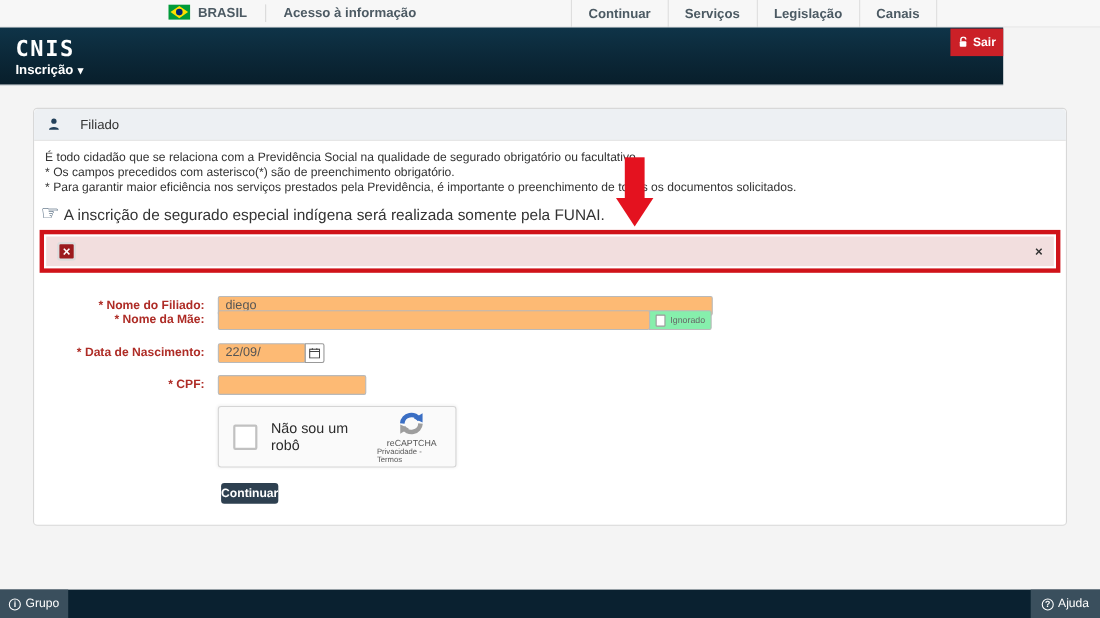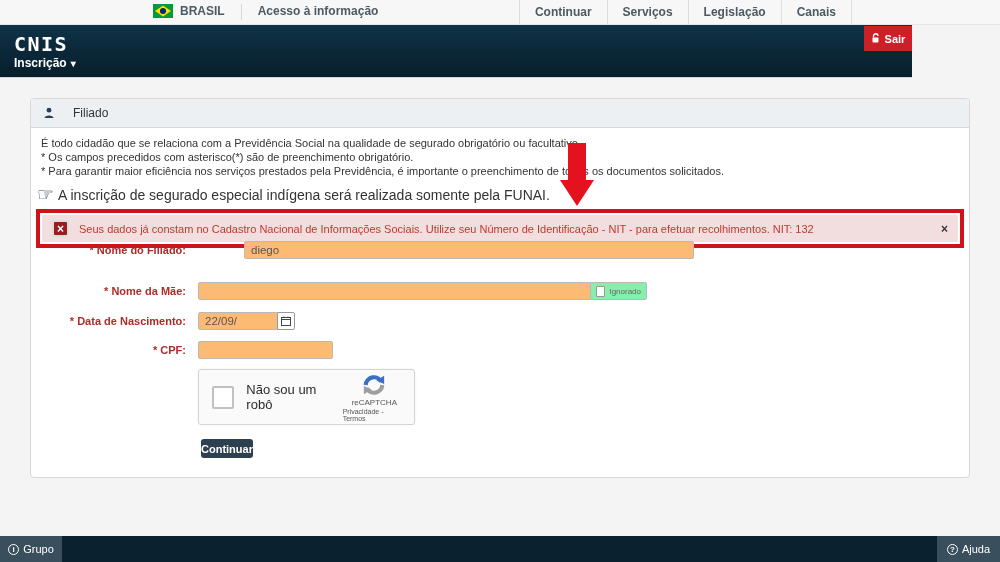--- a/index.html
+++ b/index.html
@@ -43,21 +43,21 @@
 
   
   .annot-arrow { position:absolute; left:560px; top:143px; width:34px; height:63px; z-index:10; pointer-events:none; }
   .annot-arrow .shaft { position:absolute; left:8px; top:0; width:18px; height:37px; background:#e4121f; }
   .annot-arrow .head { position:absolute; left:0; top:37px; width:0; height:0; border-left:17px solid transparent; border-right:17px solid transparent; border-top:26px solid #e4121f; }
 
   
   .form-row { position:absolute; left:0; display:flex; align-items:center; height:18px; }
   .form-label { width:155px; margin-right:12px; text-align:right; font-size:11px; font-weight:bold; color:#ae2c26; }
   .txt-input { height:18px; border:1px solid #b9b9b9; border-radius:2px; font-size:11.5px; color:#555; padding:0 6px; font-family:"Liberation Sans", sans-serif; background:#fdba74; }
-  .row-name   { top:142px;gap:46px; } .row-name .txt-input { width:450px; }
+  .row-name   { top:170px; } .row-name .txt-input { width:450px; }
   .row-mother { top:183px; } .row-mother .txt-input { width:393px; }
   .row-birth  { top:213px; } .row-birth .txt-input { width:80px; }
   .row-cpf    { top:242px; } .row-cpf .txt-input { width:135px; }
   .addon { height:18px; margin-left:-1px; background:#86efac; border:1px solid #b9b9b9; border-radius:0 2px 2px 0; display:flex; align-items:center; gap:4px; padding:0 5px; width:57px; }
   .addon .cb { width:11px; height:11px; background:#fff; border:1px solid #999; border-radius:1px; cursor:pointer; }
   .addon .cb-label { font-size:8px; color:#666; }
   .cal-btn { width:18px; height:18px; margin-left:-1px; background:#fff; border:1px solid #999; border-radius:0 2px 2px 0; display:flex; align-items:center; justify-content:center; cursor:pointer; padding:0; }
 
   
   .captcha { position:absolute; left:167px; top:270px; width:217px; height:56px; background:#fafafa; border:1px solid #d5d5d5; border-radius:3px; box-shadow:0 0 3px rgba(0,0,0,0.06); display:flex; align-items:center; }
@@ -128,21 +128,20 @@
   </div>
 
   <div class="note-row">
     <span class="hand-icon">☞</span>
     <span class="note-text">A inscrição de segurado especial indígena será realizada somente pela FUNAI.</span>
   </div>
 
   <div class="alert-frame">
     <div class="alert">
       <span class="alert-x-icon">×</span>
-      <span class="alert-msg">Seus dados já constam no Cadastro Nacional de Informações Sociais. Utilize seu Número de Identificação - NIT - para efetuar recolhimentos. NIT: 132</span>
       <button class="alert-close">×</button>
     </div>
   </div>
 
   <div class="form-row row-name">
     <label class="form-label">* Nome do Filiado:</label>
     <input class="txt-input" type="text" value="diego" style="">
   </div>
 
   <div class="form-row row-mother">

